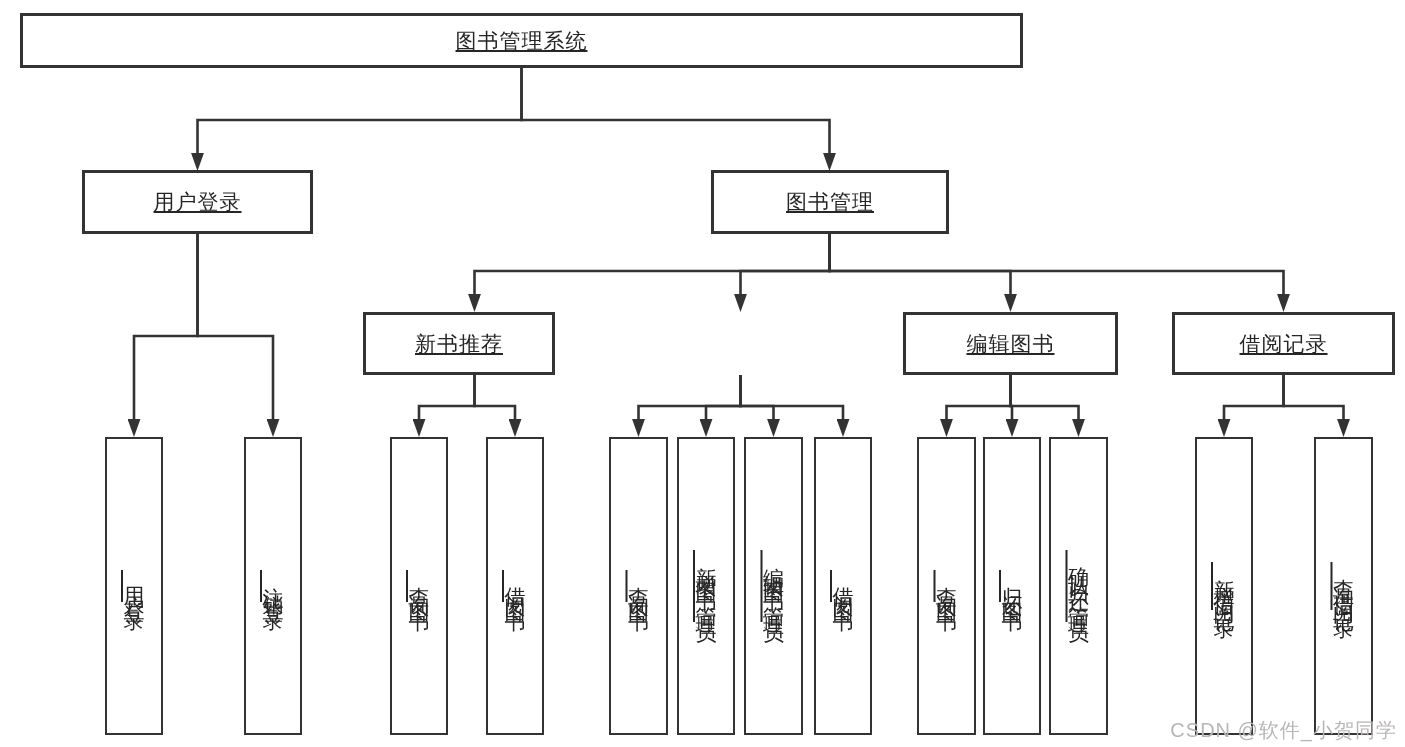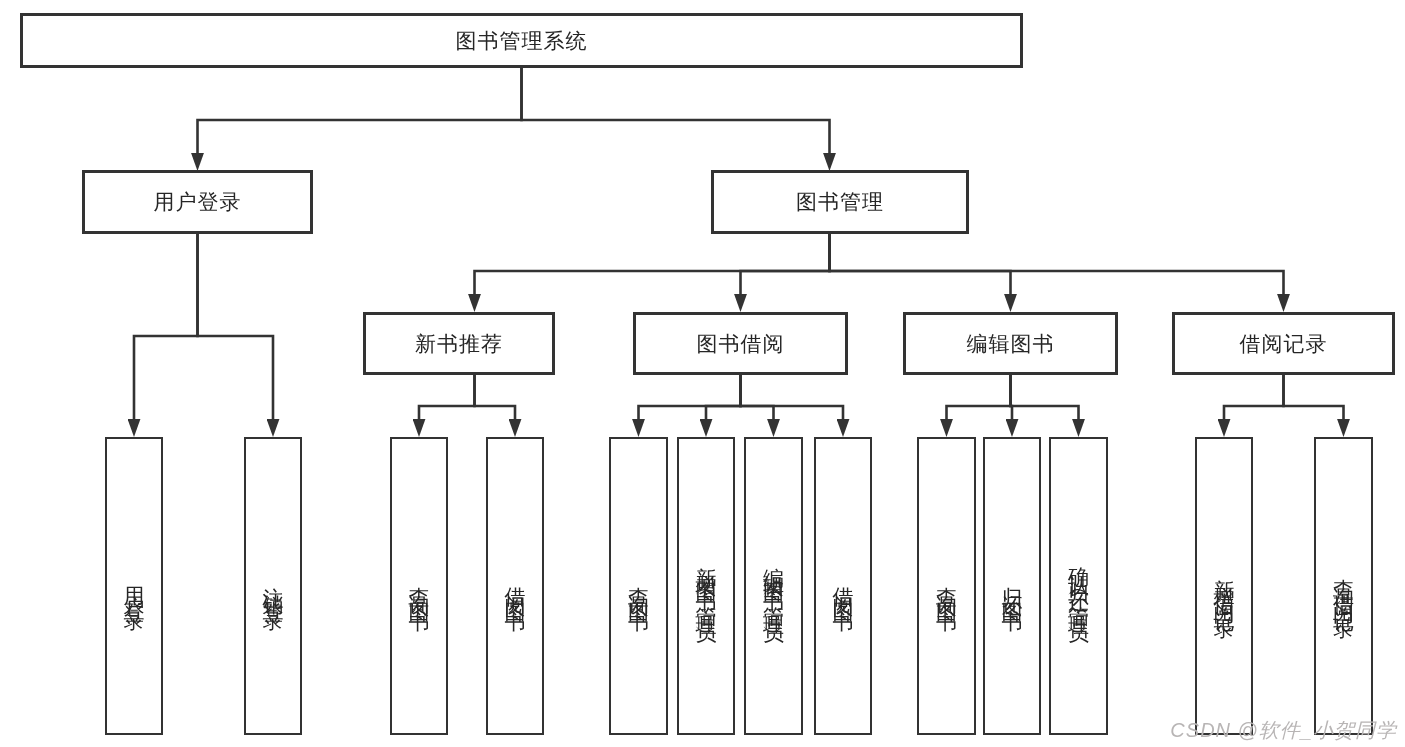--- a/index.html
+++ b/index.html
@@ -23,36 +23,36 @@
   .box{
     position:absolute;
     box-sizing:border-box;
     border:3px solid var(--border);
     background:#ffffff;
     display:flex;align-items:center;justify-content:center;
     color:var(--text);
     font-size:21px;
     letter-spacing:1px;
     text-align:center;
+    text-decoration:underline;
   }
   .leaf{
     writing-mode:vertical-rl;
     text-orientation:mixed;
     letter-spacing:8px;
     font-size:21px;
     border-width:2.6px;
   }
   .watermark{
     position:absolute;
     right:8px;bottom:3px;
     font-size:20px;
     color:var(--watermark);
     letter-spacing:1px;
     white-space:nowrap;
-    font-style:italic;
   }
 </style>
 </head>
 <body>
 
 <div class="canvas">
 
   <svg width="1405" height="747" aria-hidden="true">
     <defs>
       <marker id="arrow" viewBox="0 0 14 10" refX="7" refY="5" markerWidth="18" markerHeight="13" markerUnits="userSpaceOnUse" orient="auto">
@@ -83,24 +83,23 @@
     <polyline class="connector" points="1010.5,375 1010.5,406 1012,406 1012,428" marker-end="url(#arrow)"></polyline>
     <polyline class="connector" points="1010.5,375 1010.5,406 1078.5,406 1078.5,428" marker-end="url(#arrow)"></polyline>
 
     <polyline class="connector" points="1283.5,375 1283.5,406 1224,406 1224,428" marker-end="url(#arrow)"></polyline>
     <polyline class="connector" points="1283.5,375 1283.5,406 1343.5,406 1343.5,428" marker-end="url(#arrow)"></polyline>
   </svg>
 
   <div class="box" style="left:20px;top:13px;width:1003px;height:55px">图书管理系统</div>
 
   <div class="box" style="left:82px;top:170px;width:231px;height:64px">用户登录</div>
-  <div class="box" style="left:711px;top:170px;width:258px;height:64px">图书管理</div>
+  <div class="box" style="left:711px;top:170px;width:238px;height:64px">图书管理</div>
 
   <div class="box" style="left:363px;top:312px;width:192px;height:63px">新书推荐</div>
-  <div class="box" style="left:633px;top:312px;width:215px;height:63px">图书借阅</div>
   <div class="box" style="left:903px;top:312px;width:215px;height:63px">编辑图书</div>
   <div class="box" style="left:1172px;top:312px;width:223px;height:63px">借阅记录</div>
 
   <div class="box leaf" style="left:105px;top:437px;width:58px;height:298px">用户登录</div>
   <div class="box leaf" style="left:244px;top:437px;width:58px;height:298px">注销登录</div>
 
   <div class="box leaf" style="left:390px;top:437px;width:58px;height:298px">查询图书</div>
   <div class="box leaf" style="left:486px;top:437px;width:58px;height:298px">借阅图书</div>
 
   <div class="box leaf" style="left:609px;top:437px;width:59px;height:298px">查询图书</div>

